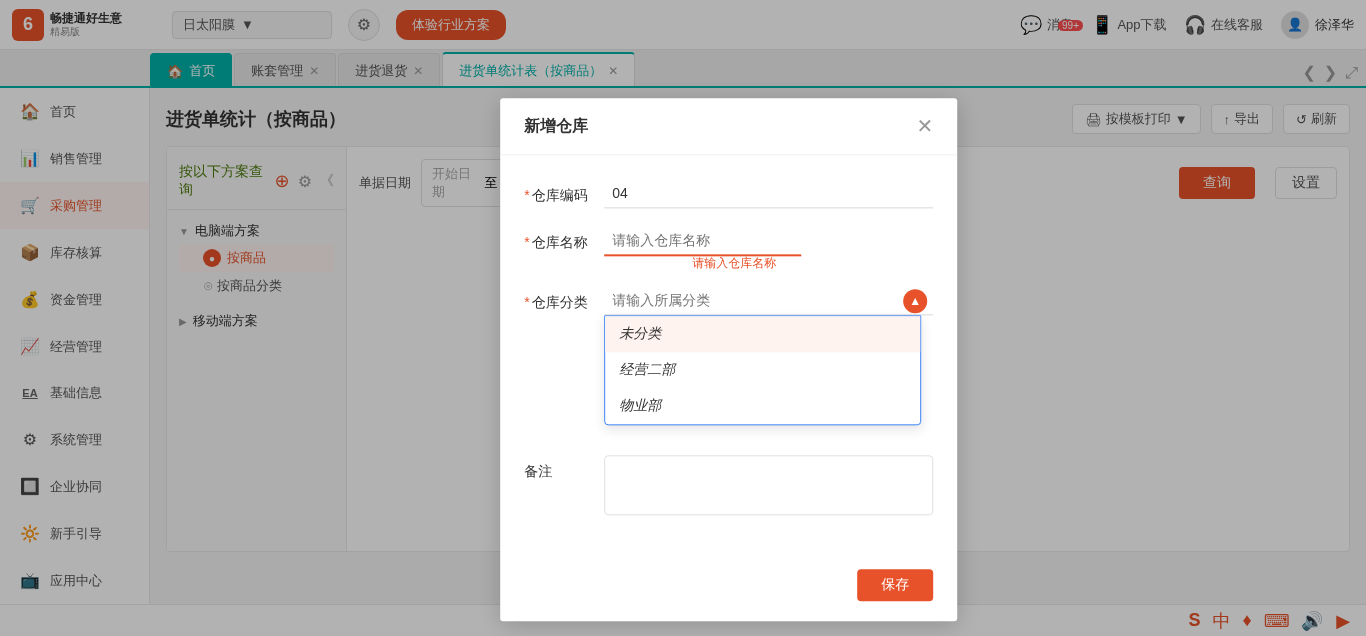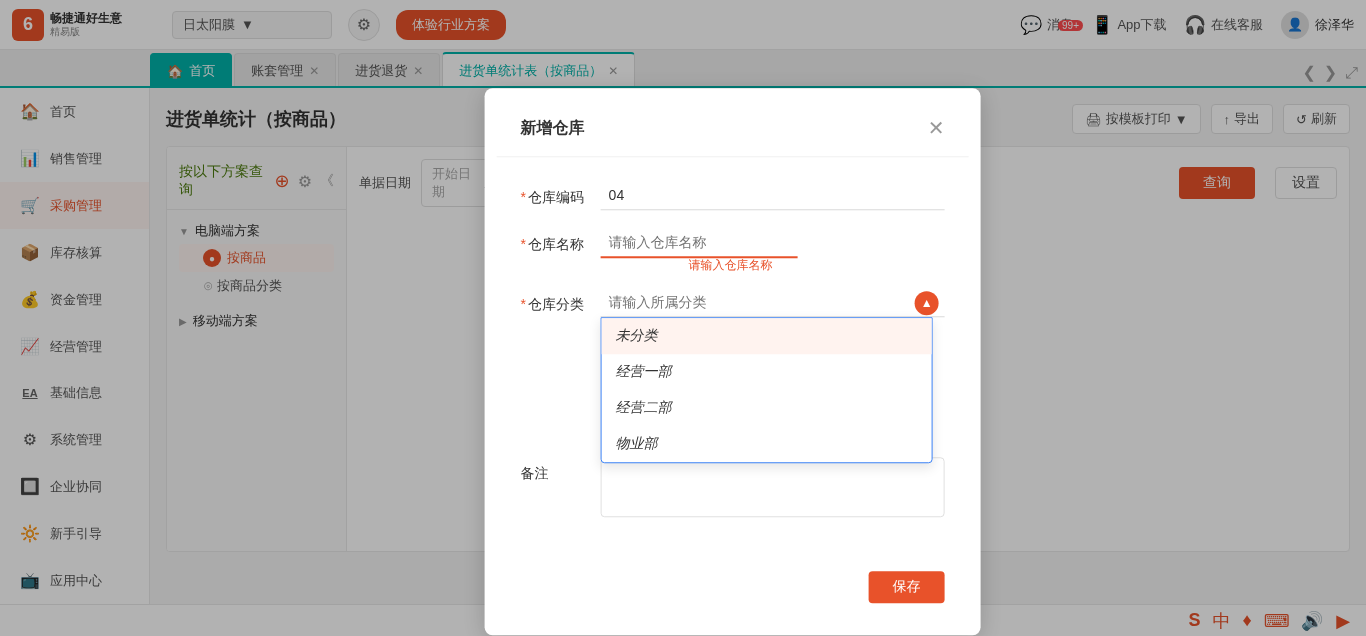--- a/index.html
+++ b/index.html
@@ -203,24 +203,24 @@
     
     .overlay {
       position: fixed; top: 0; left: 0; right: 0; bottom: 0;
       background: rgba(0,0,0,0.3); z-index: 100;
     }
 
     
     .modal {
       position: fixed; top: 50%; left: 50%;
       transform: translate(-40%, -42%);
-      background: #fff; border-radius: 8px;
-      width: 496px; z-index: 200;
+      background: #fff; border-radius: 3px;
+      width: 457px; z-index: 200;
       box-shadow: 0 4px 24px rgba(0,0,0,0.18);
-      padding: 12px;
+      padding: 0;
     }
     .modal-header {
       display: flex; align-items: center; justify-content: space-between;
       padding: 16px 24px; border-bottom: 1px solid #f0f0f0;
     }
     .modal-title { font-size: 16px; font-weight: bold; color: #333; }
     .modal-close { color: #999; font-size: 20px; cursor: pointer; }
     .modal-body { padding: 24px; }
     .form-row {
       display: flex; align-items: flex-start; margin-bottom: 18px;
@@ -551,21 +551,20 @@
       <div class="form-label">
         <span class="required">*</span>
         <span>仓库分类</span>
       </div>
       <div class="select-wrapper">
         <input class="select-input" type="text" placeholder="请输入所属分类" style="">
         <div class="select-arrow">▲</div>
         
         <div class="dropdown-list">
           <div class="dropdown-item highlighted">未分类</div>
-          <div class="dropdown-item">经营一部</div>
           <div class="dropdown-item">经营二部</div>
           <div class="dropdown-item">物业部</div>
         </div>
       </div>
     </div>
 
     <div class="form-row" style="margin-top:140px;">
       <div class="form-label">
         <span>备注</span>
       </div>

